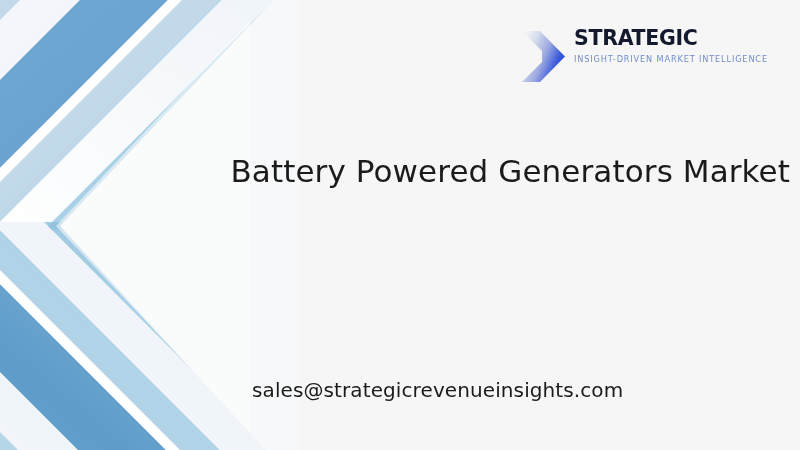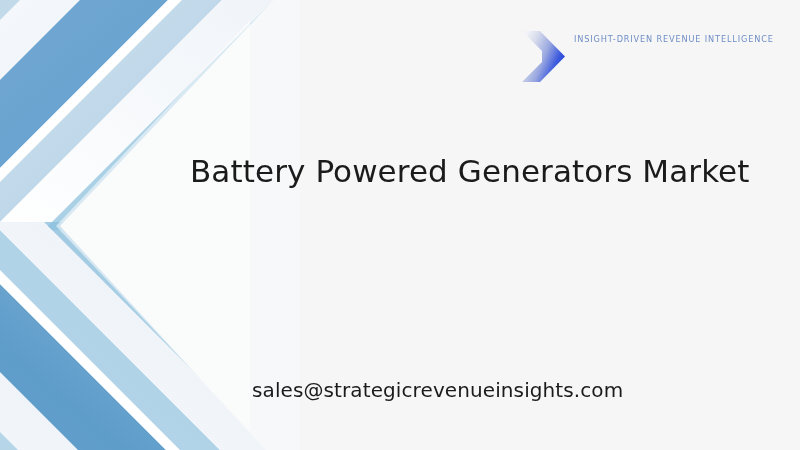--- a/index.html
+++ b/index.html
@@ -77,20 +77,21 @@
     position: absolute;
     left: 190px;
     top: 152px;
     width: 600px;
     font-size: 31px;
     font-weight: normal;
     color: #1b1b1b;
     letter-spacing: 0.1px;
     line-height: 38px;
     white-space: nowrap;
+    text-align: right;
   }
 
   
   #email {
     position: absolute;
     left: 252px;
     top: 374px;
     width: 500px;
     font-size: 20px;
     font-weight: normal;
@@ -210,21 +211,22 @@
           <stop offset="22%" stop-color="#d7dcec"></stop>
           <stop offset="52%" stop-color="#9aa8e0"></stop>
           <stop offset="78%" stop-color="#3f5cdd"></stop>
           <stop offset="100%" stop-color="#1a3fd8"></stop>
         </linearGradient>
       </defs>
       <path d="M2,1 L20,1 L45,26.5 L20,52 L2,52 L22,32 L22,21 Z" fill="url(#markGrad)"></path>
     </svg>
 
     <span id="logo-text">
-      <span id="logo-tagline">INSIGHT-DRIVEN REVENUE INTELLIGENCE</span>
+      <span class="logo-word line1">STRATEGIC</span>
+      <span id="logo-tagline">INSIGHT-DRIVEN MARKET INTELLIGENCE</span>
     </span>
   </div>
 
   <div id="title">Battery Powered Generators Market</div>
 
   <div id="email">sales@strategicrevenueinsights.com</div>
 
 </div>
 
 </body></html>

